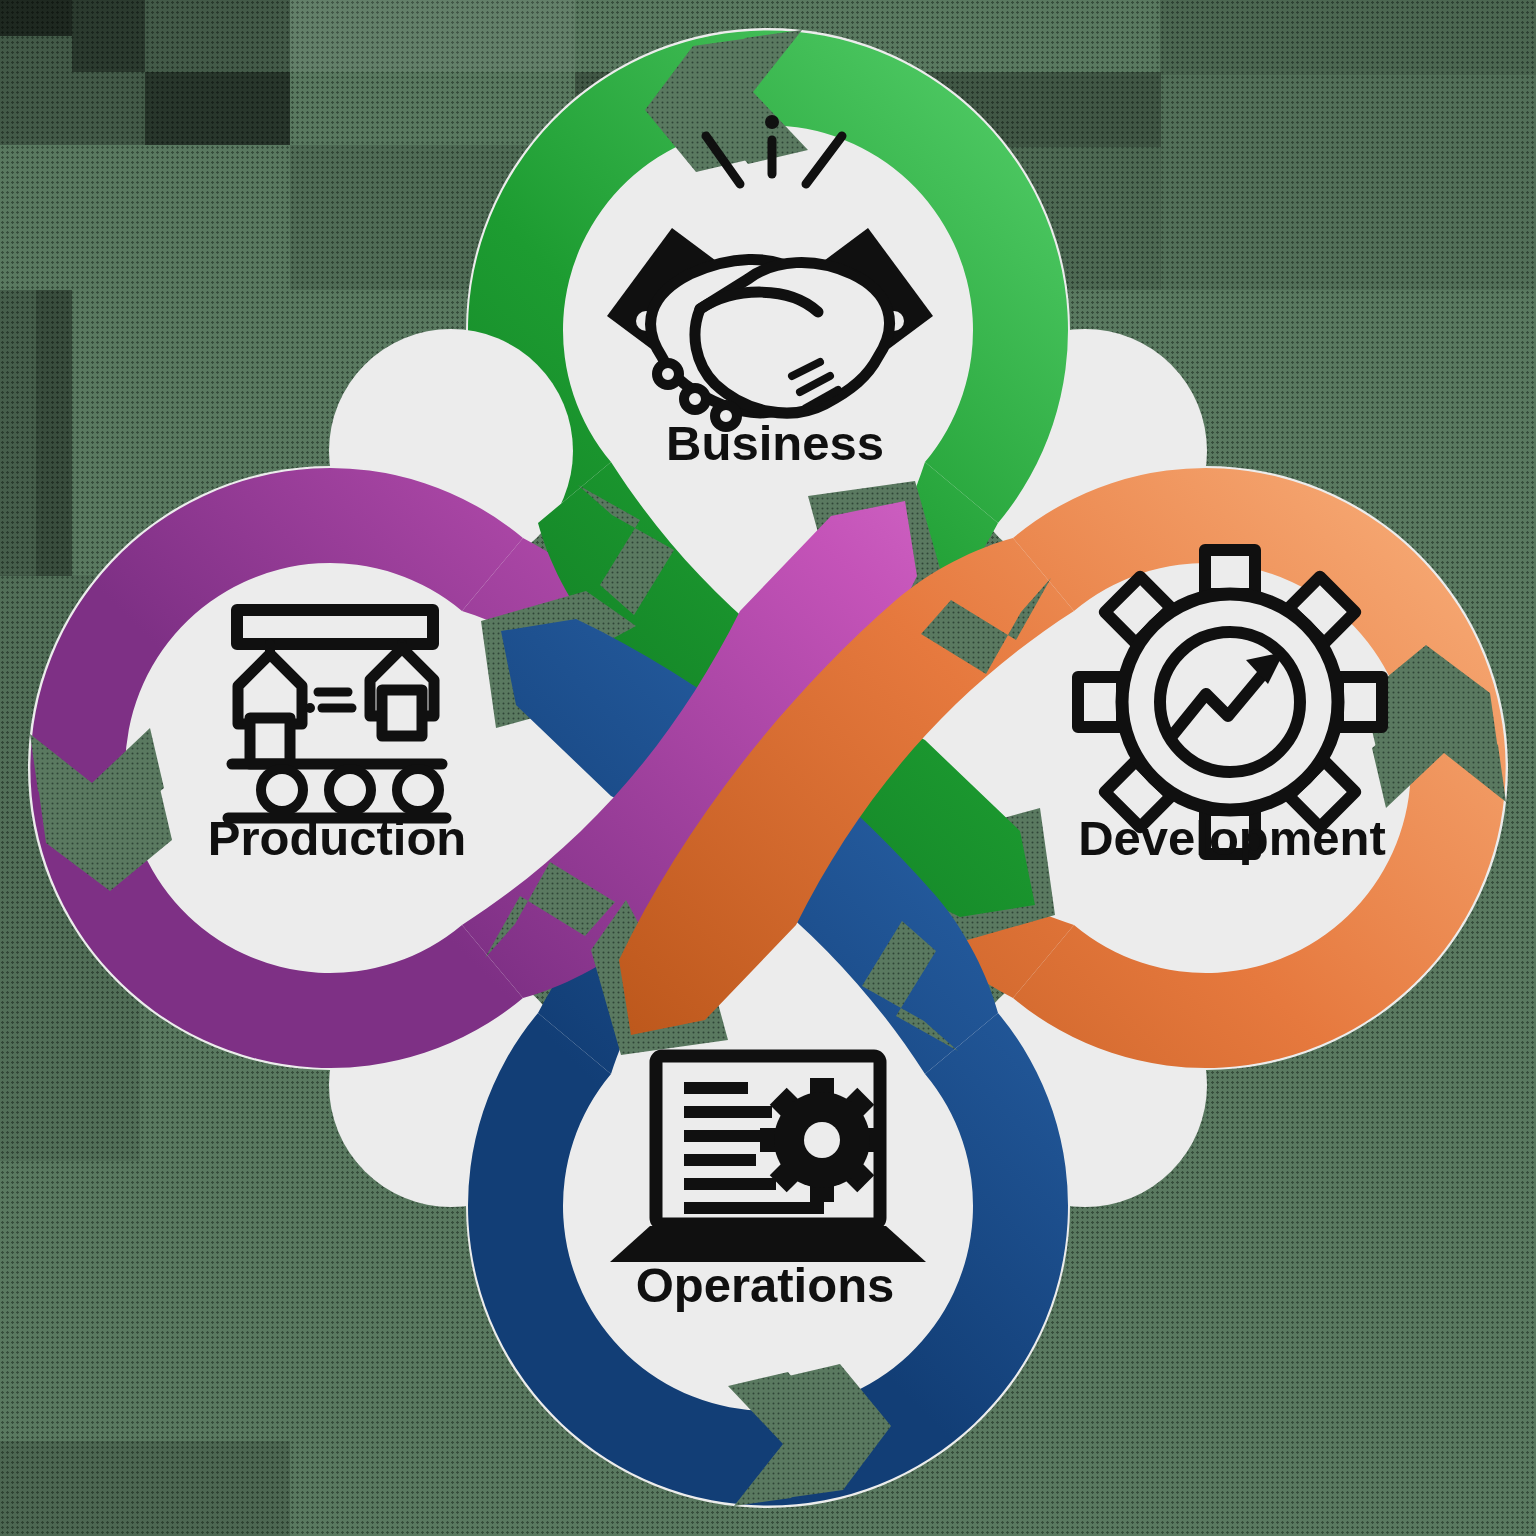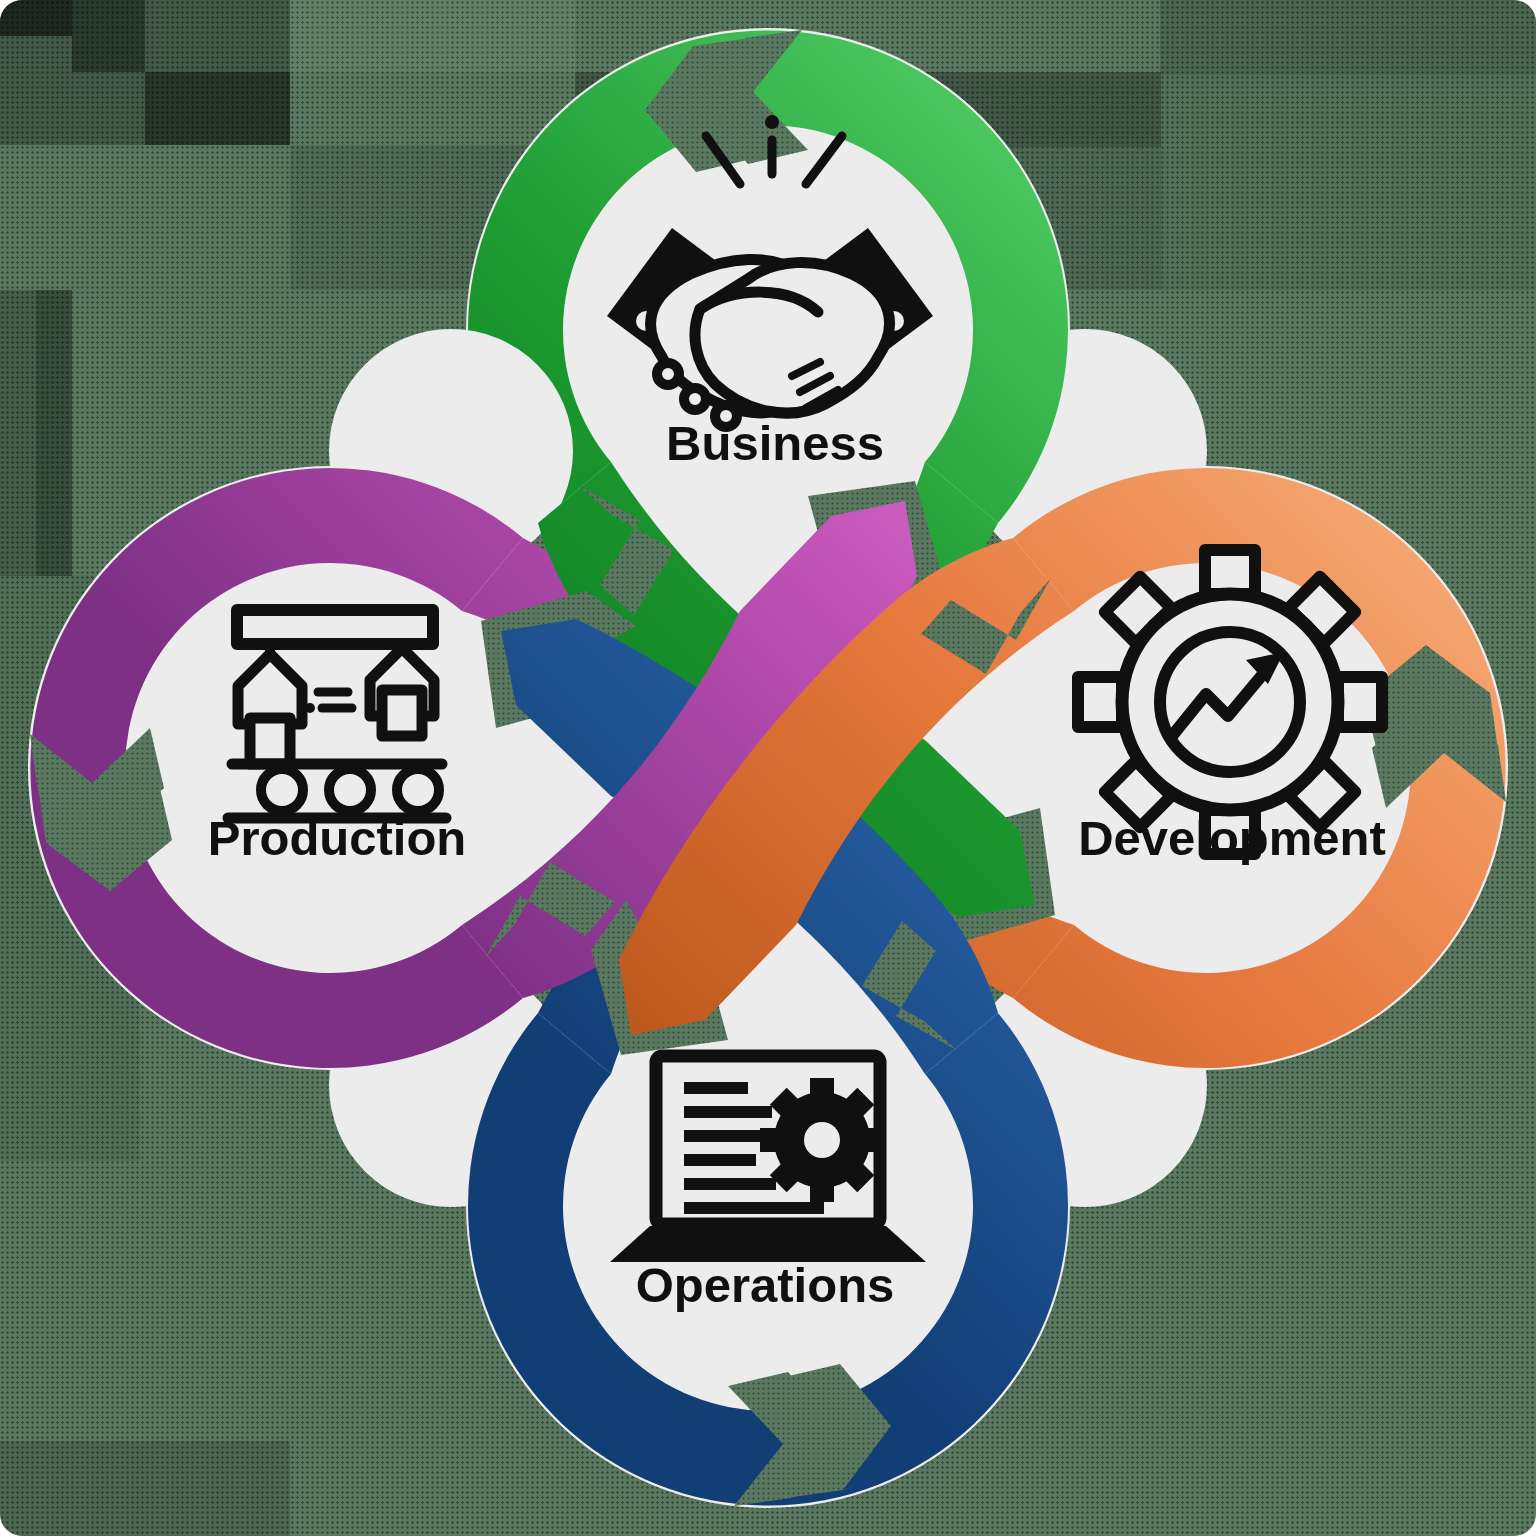--- a/index.html
+++ b/index.html
@@ -2,21 +2,20 @@
 <html><head>
 <meta charset="utf-8">
 <style>
   html,body{margin:0;padding:0;}
   body{font-family:"Liberation Sans", sans-serif;}
   .stage{
     position:relative;width:1536px;height:1536px;overflow:hidden;
     background-color:#5a7960;
     background-image:radial-gradient(rgba(16,30,20,.48) 1px, transparent 1.45px);
     background-size:5px 5px;
-    border-radius:22px;
   }
   .bgblock{position:absolute;}
   .diagram-svg{position:absolute;left:0;top:0;z-index:2;}
   .node-label{font-family:"Liberation Sans",sans-serif;font-weight:bold;font-size:49px;fill:#101010;}
   .panel{fill:#ececec;}
   .dith{fill:url(#dith);}
   .ink-stroke{stroke:#101010;fill:none;stroke-linecap:round;stroke-linejoin:round;}
   .ink-fill{fill:#101010;stroke:none;}
   .ink-outline{stroke:#101010;fill:#ececec;stroke-linejoin:round;stroke-linecap:round;}
 </style>

